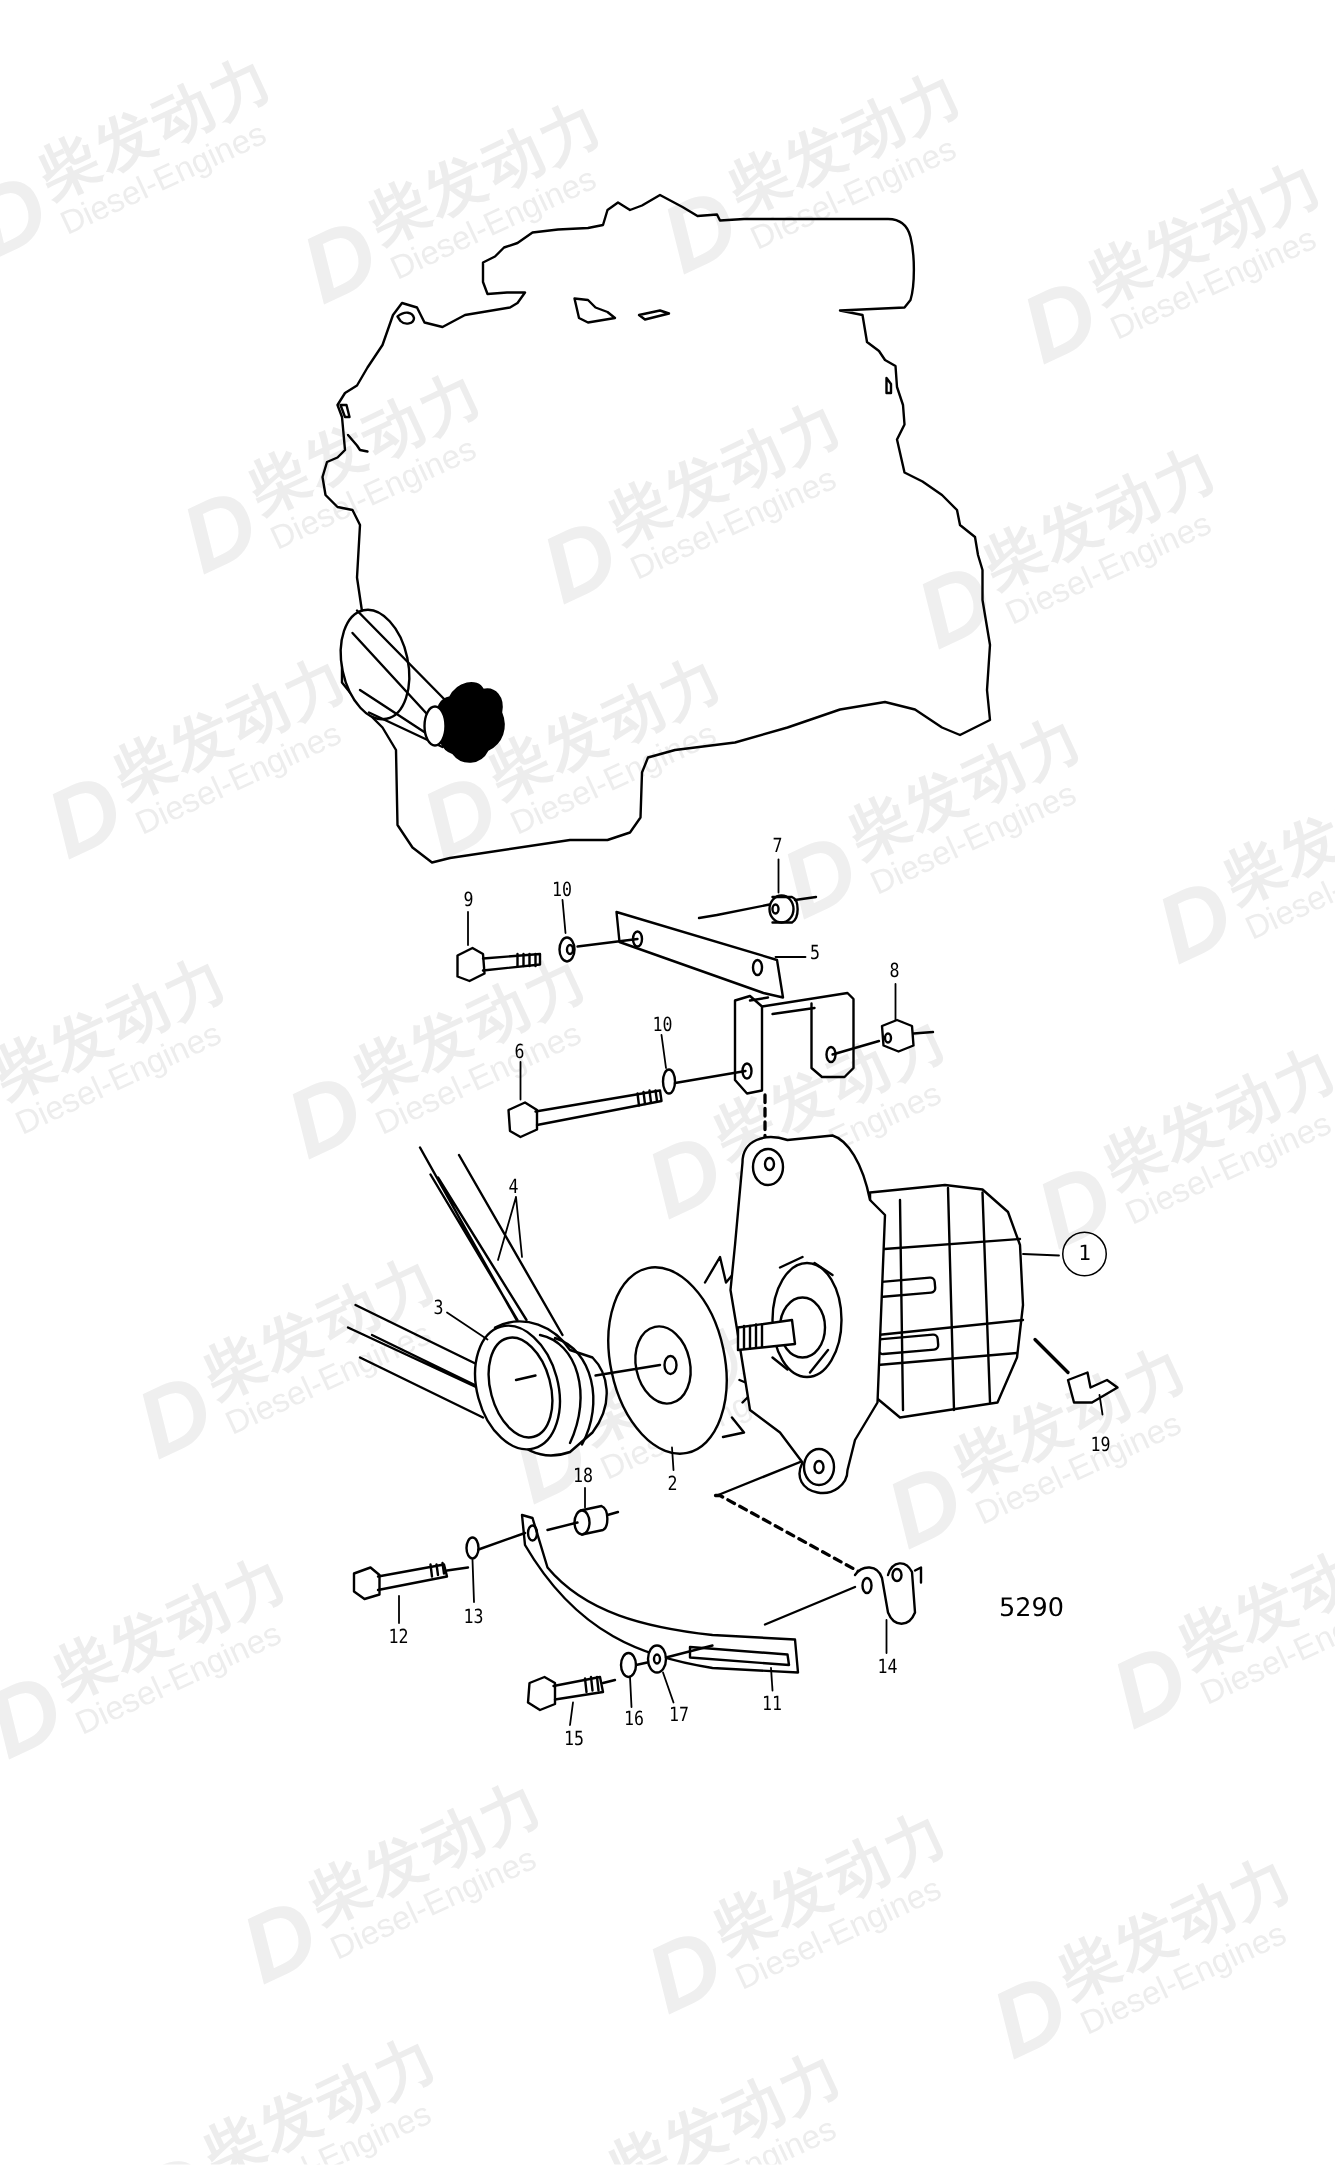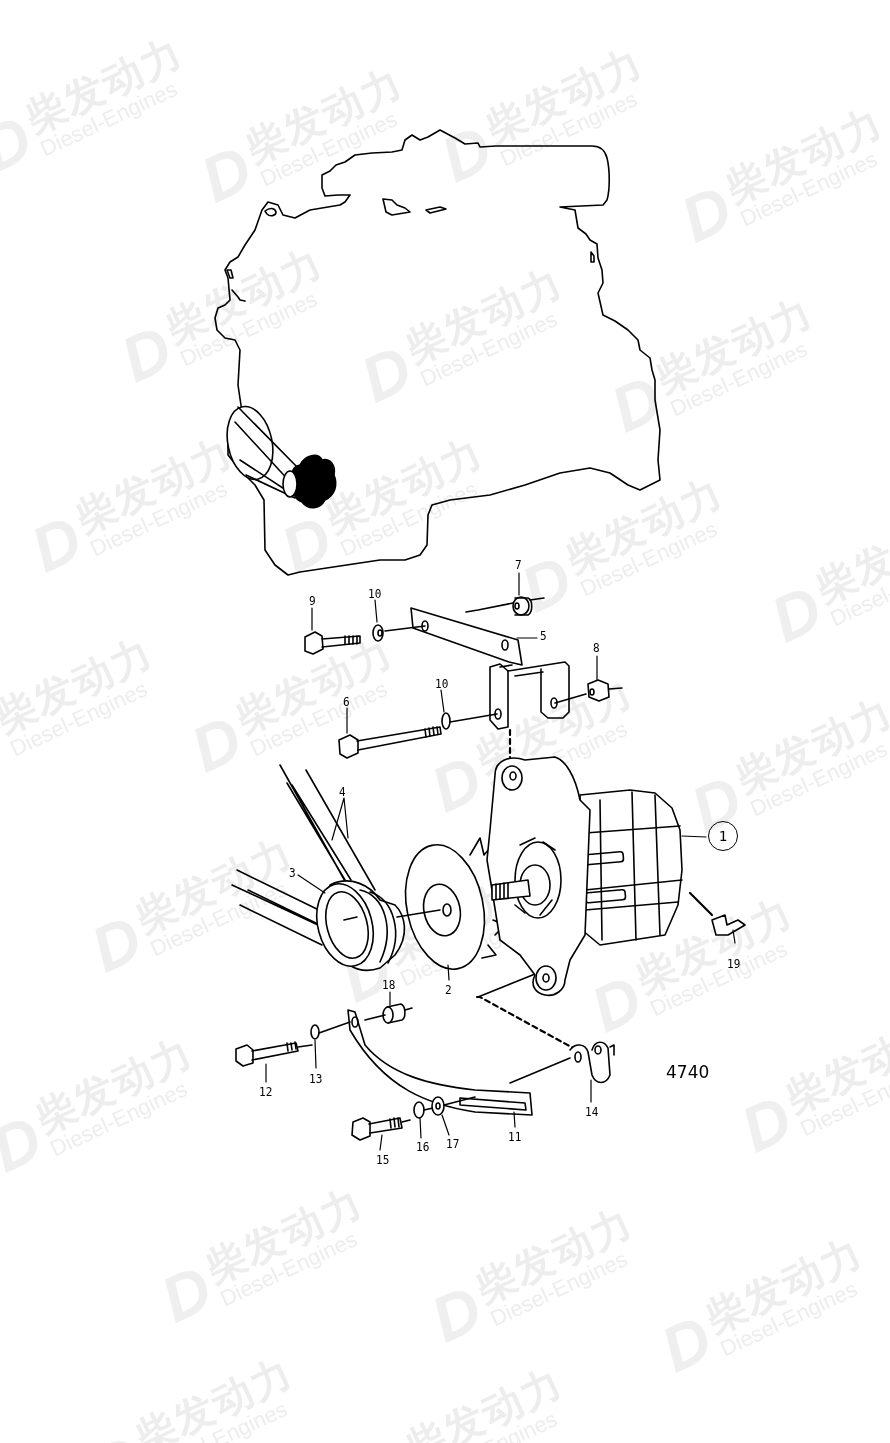--- a/index.html
+++ b/index.html
@@ -252,14 +252,14 @@
   <div class="callout" style="left:508px;top:1130px">11</div>
   <div class="callout" style="left:259px;top:1085px">12</div>
   <div class="callout" style="left:309px;top:1072px">13</div>
   <div class="callout" style="left:585px;top:1105px">14</div>
   <div class="callout" style="left:376px;top:1153px">15</div>
   <div class="callout" style="left:416px;top:1140px">16</div>
   <div class="callout" style="left:446px;top:1137px">17</div>
   <div class="callout" style="left:382px;top:978px">18</div>
   <div class="callout" style="left:727px;top:957px">19</div>
 
-  <div class="fig-no" style="left:666px;top:1062px">4740</div>
+  <div class="fig-no" style="left:666px;top:1062px">5290</div>
 </div>
 
 </body></html>

